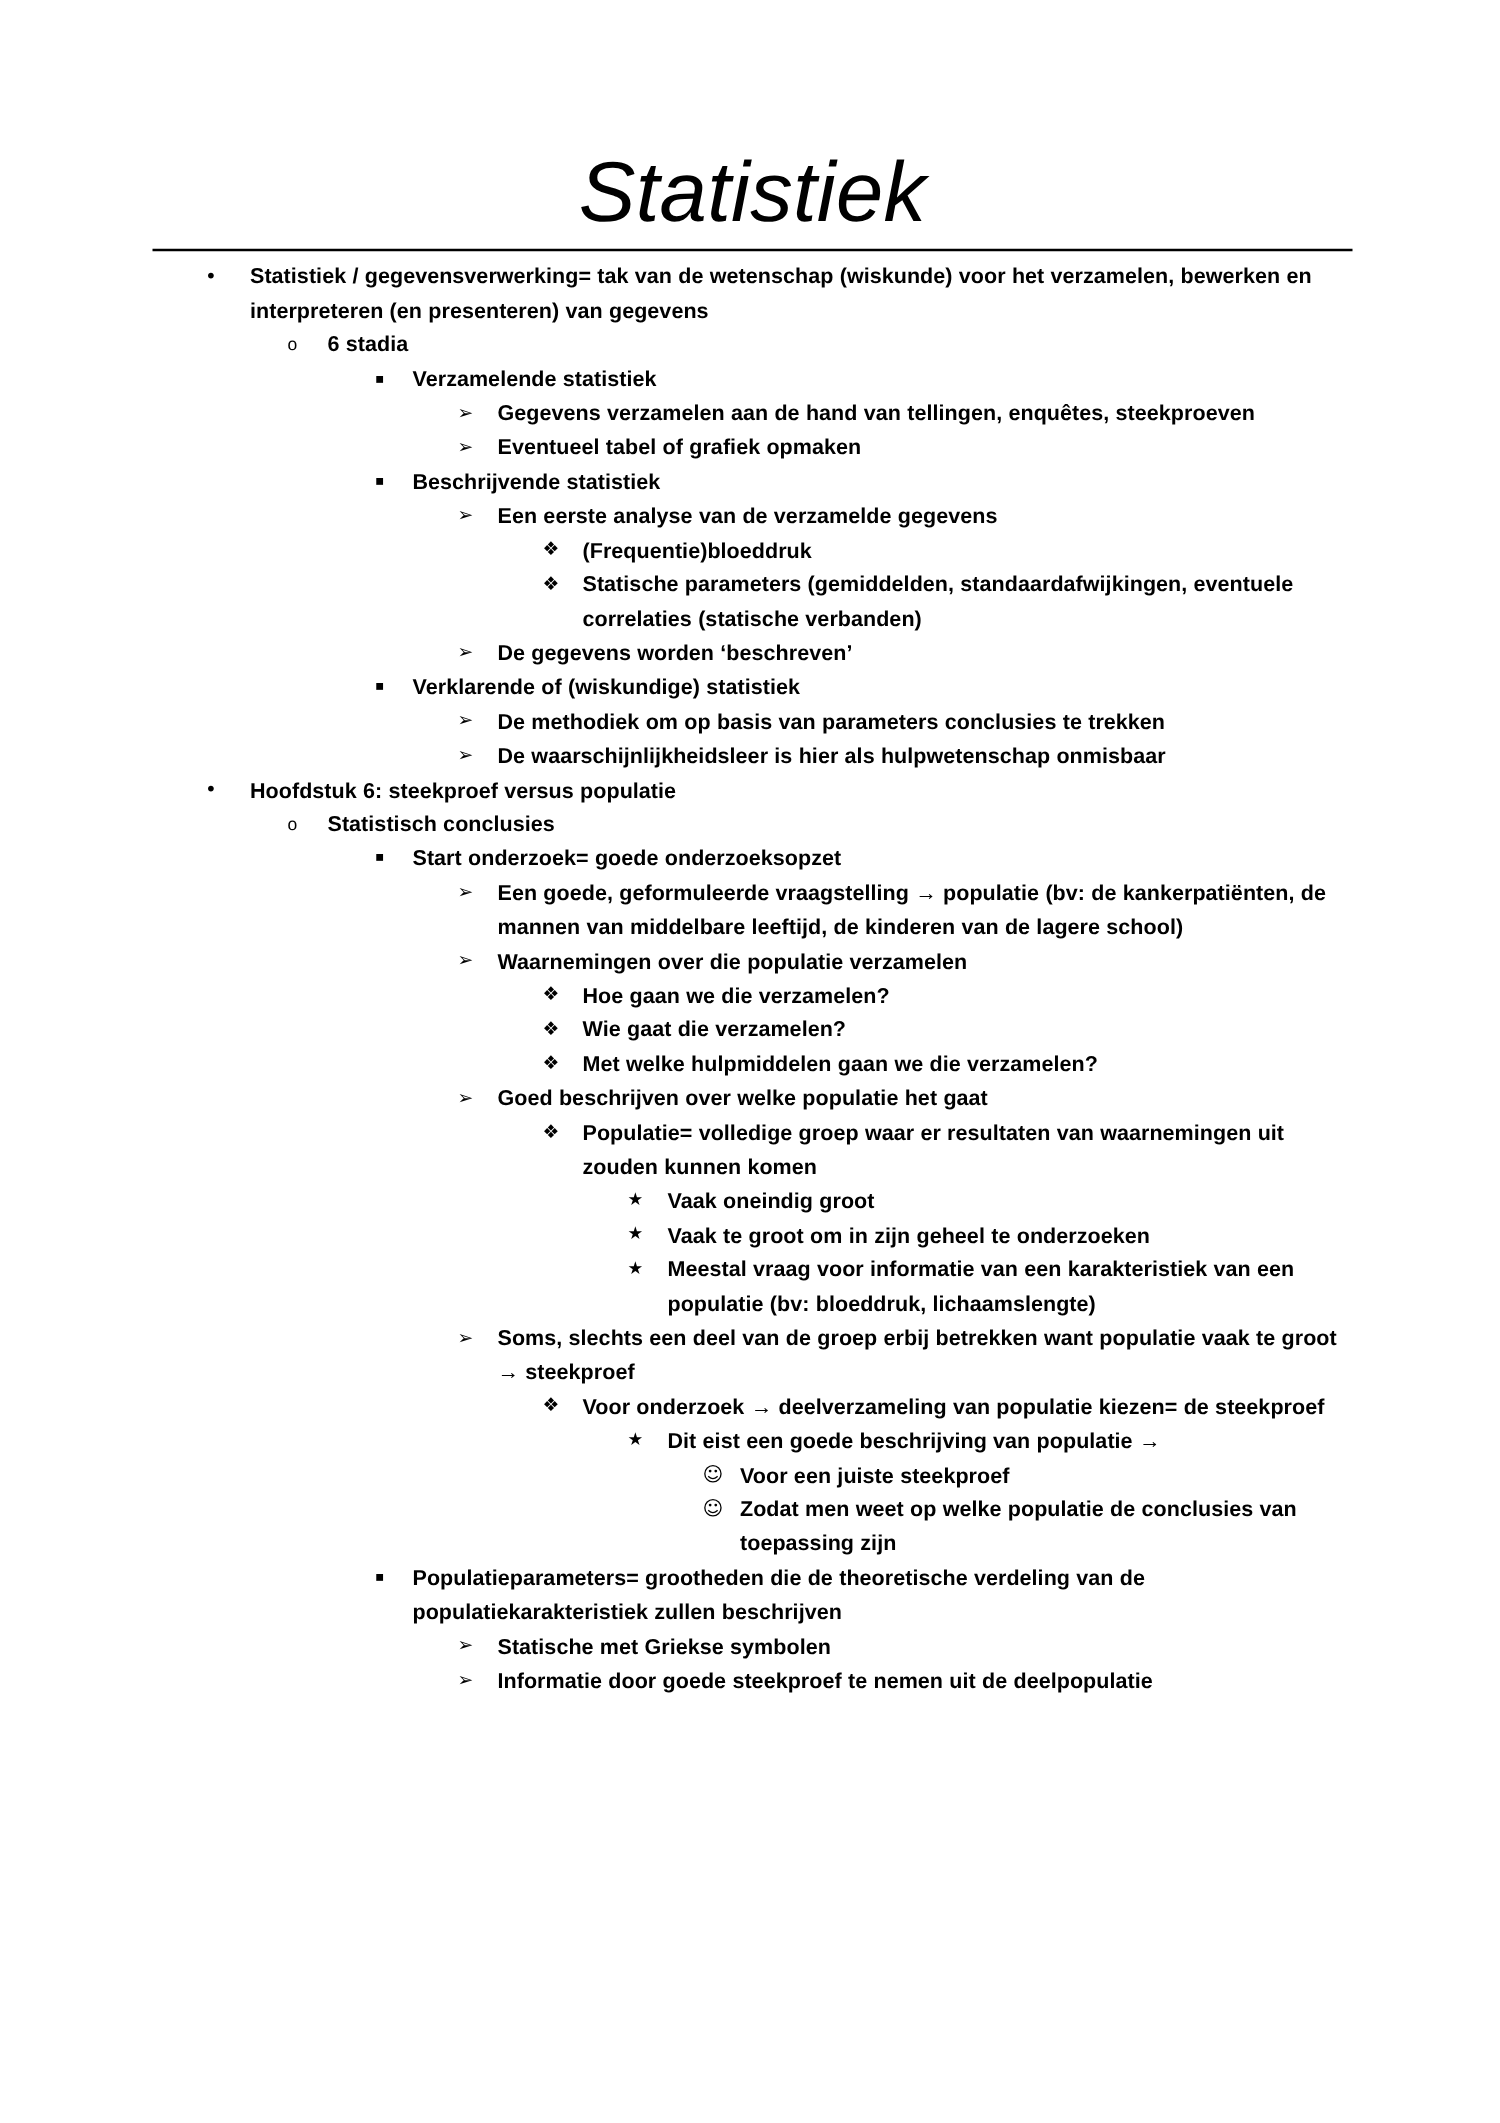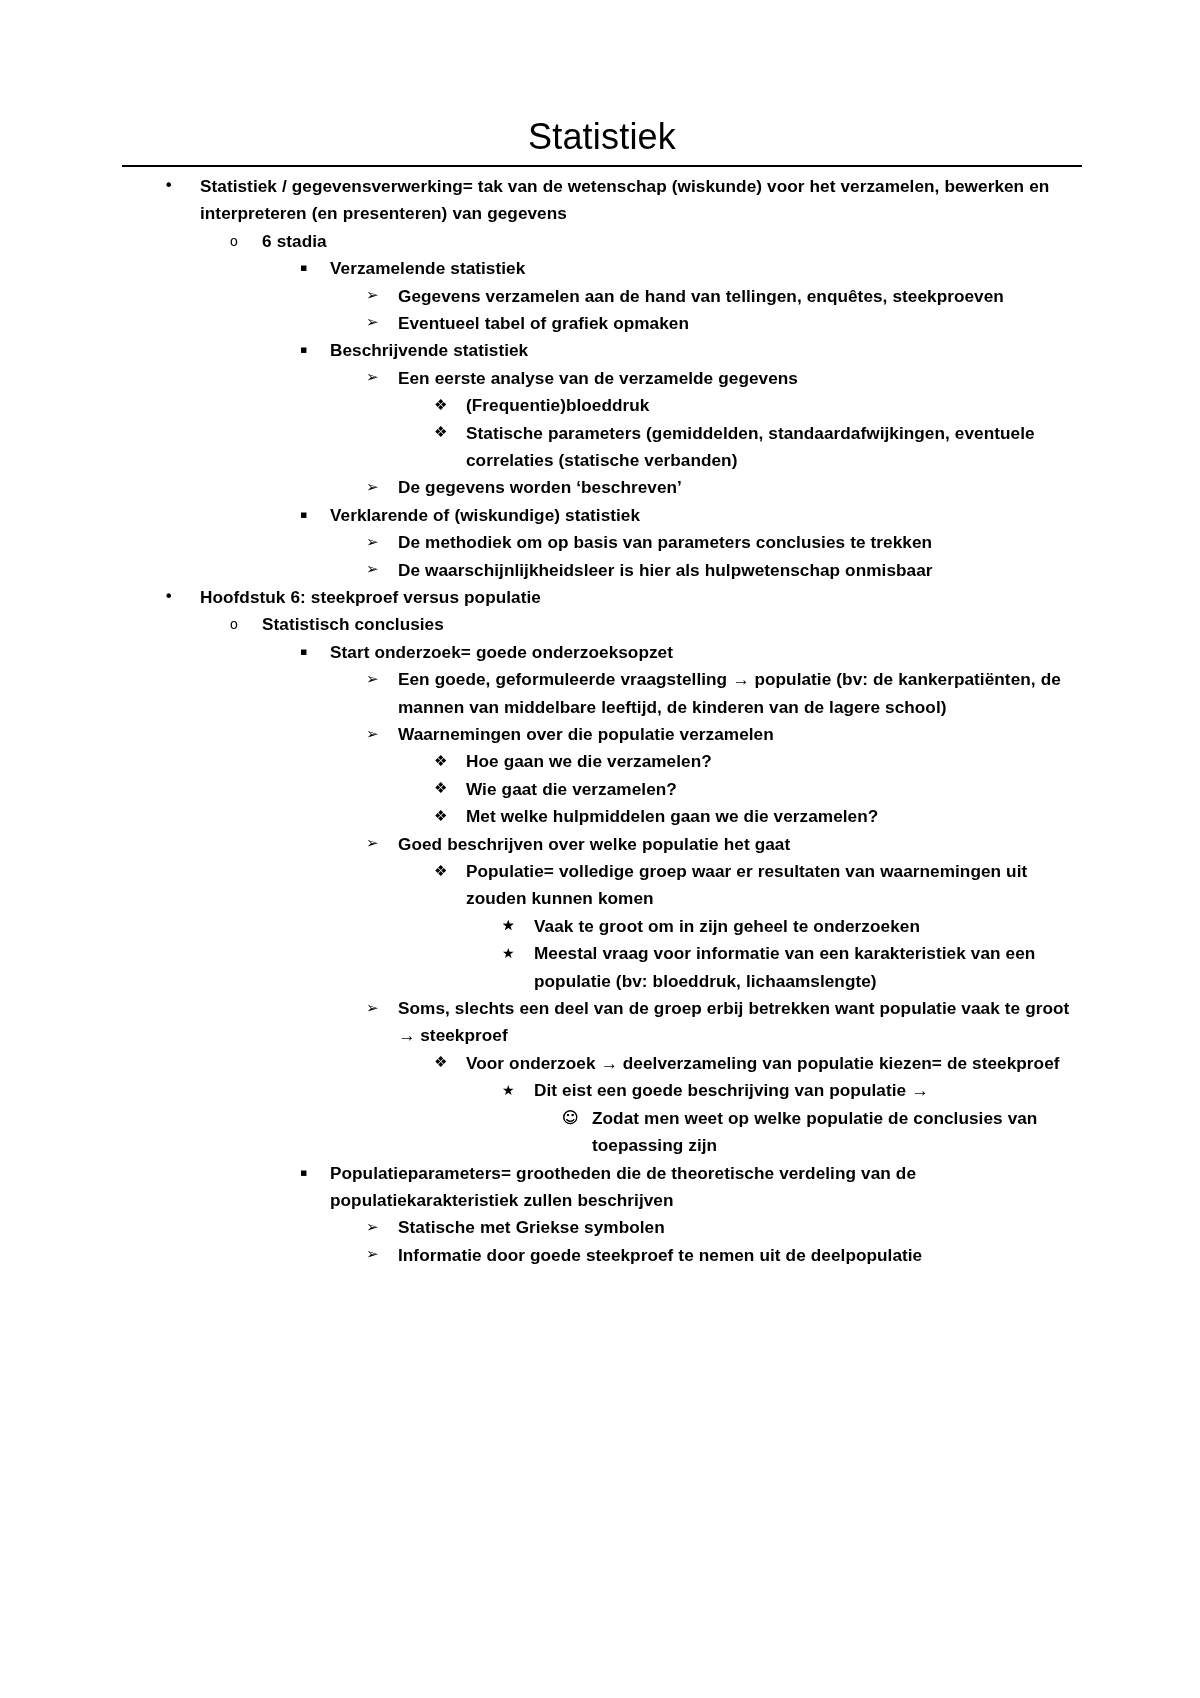--- a/index.html
+++ b/index.html
@@ -25,27 +25,28 @@
   }
 
   .content {
     position: absolute;
     left: 122px;
     top: 118px;
     width: 960px;
   }
 
   .doc-title {
-    font-size: 36px;
+    font-size: 68px;
     font-weight: 400;
     text-align: center;
     line-height: 1.08;
     letter-spacing: 0.2px;
     margin: 0 0 8px 0;
     padding: 0;
+    font-style: italic;
   }
 
   .title-rule {
     border: 0;
     border-top: 2.2px solid #000;
     margin: 0 0 6px 0;
     width: 100%;
   }
 
   .outline {
@@ -197,20 +198,21 @@
         <div class="li lvl4">
           <span class="bul">➢</span>
           <span class="txt">Goed beschrijven over welke populatie het gaat</span>
         </div>
         <div class="li lvl5">
           <span class="bul">❖</span>
           <span class="txt">Populatie= volledige groep waar er resultaten van waarnemingen uit zouden kunnen komen</span>
         </div>
         <div class="li lvl6">
           <span class="bul">★</span>
+          <span class="txt">Vaak oneindig groot</span>
         </div>
         <div class="li lvl6">
           <span class="bul">★</span>
           <span class="txt">Vaak te groot om in zijn geheel te onderzoeken</span>
         </div>
         <div class="li lvl6">
           <span class="bul">★</span>
           <span class="txt">Meestal vraag voor informatie van een karakteristiek van een populatie (bv: bloeddruk, lichaamslengte)</span>
         </div>
         <div class="li lvl4">
@@ -220,20 +222,21 @@
         <div class="li lvl5">
           <span class="bul">❖</span>
           <span class="txt">Voor onderzoek → deelverzameling van populatie kiezen= de steekproef</span>
         </div>
         <div class="li lvl6">
           <span class="bul">★</span>
           <span class="txt">Dit eist een goede beschrijving van populatie →</span>
         </div>
         <div class="li lvl7">
           <span class="bul">☺</span>
+          <span class="txt">Voor een juiste steekproef</span>
         </div>
         <div class="li lvl7">
           <span class="bul">☺</span>
           <span class="txt">Zodat men weet op welke populatie de conclusies van toepassing zijn</span>
         </div>
         <div class="li lvl3">
           <span class="bul">▪</span>
           <span class="txt">Populatieparameters= grootheden die de theoretische verdeling van de populatiekarakteristiek zullen beschrijven</span>
         </div>
         <div class="li lvl4">

